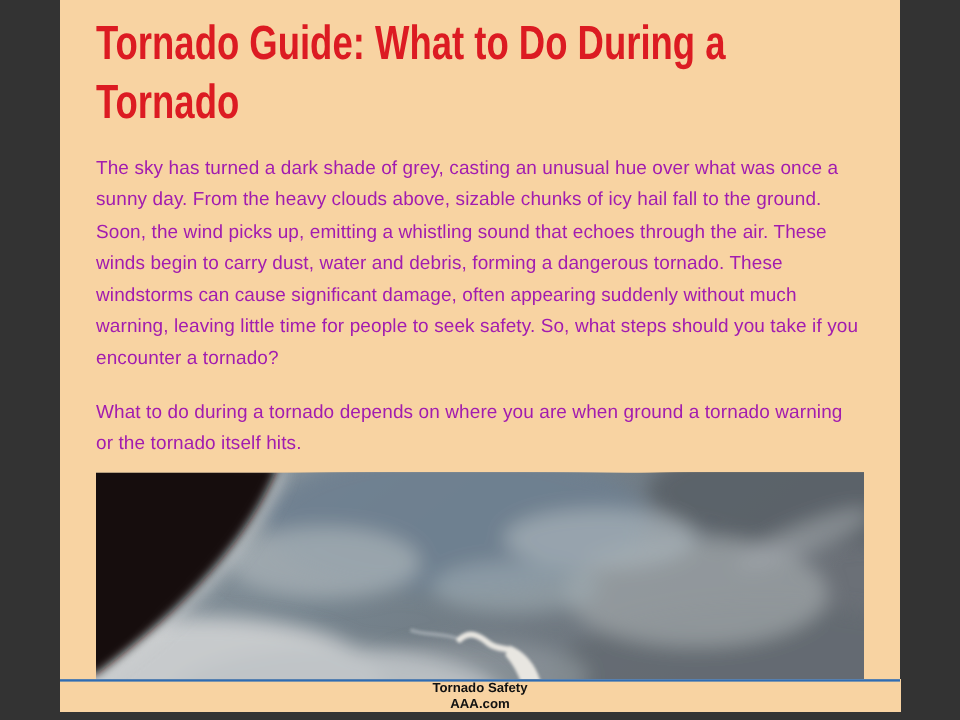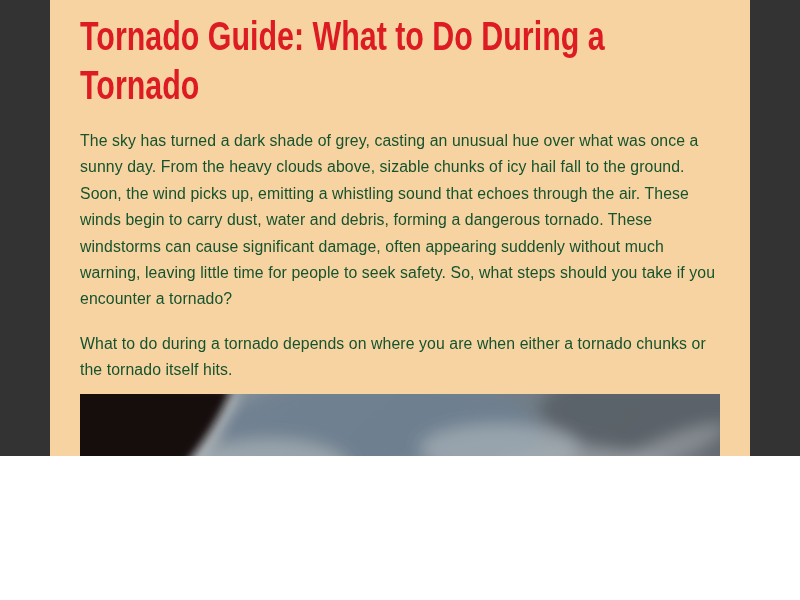--- a/index.html
+++ b/index.html
@@ -1,21 +1,21 @@
 <!DOCTYPE html>
 <html><head>
 <meta charset="utf-8">
 <style>
   html,body { margin:0; padding:0; }
   body { font-family: "Liberation Sans", sans-serif; }
 
   .stage {
     position: relative;
     width: 800px;
-    height: 456px;
+    height: 600px;
     background: #333333;
     overflow: hidden;
   }
 
   .page {
     position: relative;
     width: 700px;
     height: 593px;
     margin: 0 auto;
     background: #f8d3a2;
@@ -33,21 +33,21 @@
     line-height: 49px;
     font-weight: 700;
     letter-spacing: 0px;
     color: #dc1b22;
   }
 
   .body-par {
     margin: 18px 0 0 0;
     font-size: 15.8px;
     line-height: 26.4px;
-    color: #14532d;
+    color: #a21caf;
     letter-spacing: 0.1px;
   }
 
   .hero {
     margin: 10px 0 0 0;
     width: 640px;
     height: 181px;
     overflow: hidden;
     background: #7b868e;
   }
@@ -75,21 +75,21 @@
 
 <div class="stage">
   <div class="page">
 
     <div class="content">
 
       <h1 class="title">Tornado Guide: What to Do During a Tornado</h1>
 
       <p class="body-par">The sky has turned a dark shade of grey, casting an unusual hue over what was once a sunny day. From the heavy clouds above, sizable chunks of icy hail fall to the ground. Soon, the wind picks up, emitting a whistling sound that echoes through the air. These winds begin to carry dust, water and debris, forming a dangerous tornado. These windstorms can cause significant damage, often appearing suddenly without much warning, leaving little time for people to seek safety. So, what steps should you take if you encounter a tornado?</p>
 
-      <p class="body-par">What to do during a tornado depends on where you are when either a tornado chunks or the tornado itself hits.</p>
+      <p class="body-par">What to do during a tornado depends on where you are when ground a tornado warning or the tornado itself hits.</p>
 
       <figure class="hero" style="margin-left:0;margin-right:0;">
         <svg viewBox="0 0 640 181" preserveAspectRatio="none" aria-hidden="true">
           <defs>
             <linearGradient id="sky" x1="0" y1="0" x2="1" y2="0.35">
               <stop offset="0" stop-color="#97a1a8"></stop>
               <stop offset="0.45" stop-color="#76848e"></stop>
               <stop offset="1" stop-color="#6b7077"></stop>
             </linearGradient>
             <filter id="b8" x="-60%" y="-60%" width="220%" height="220%">

